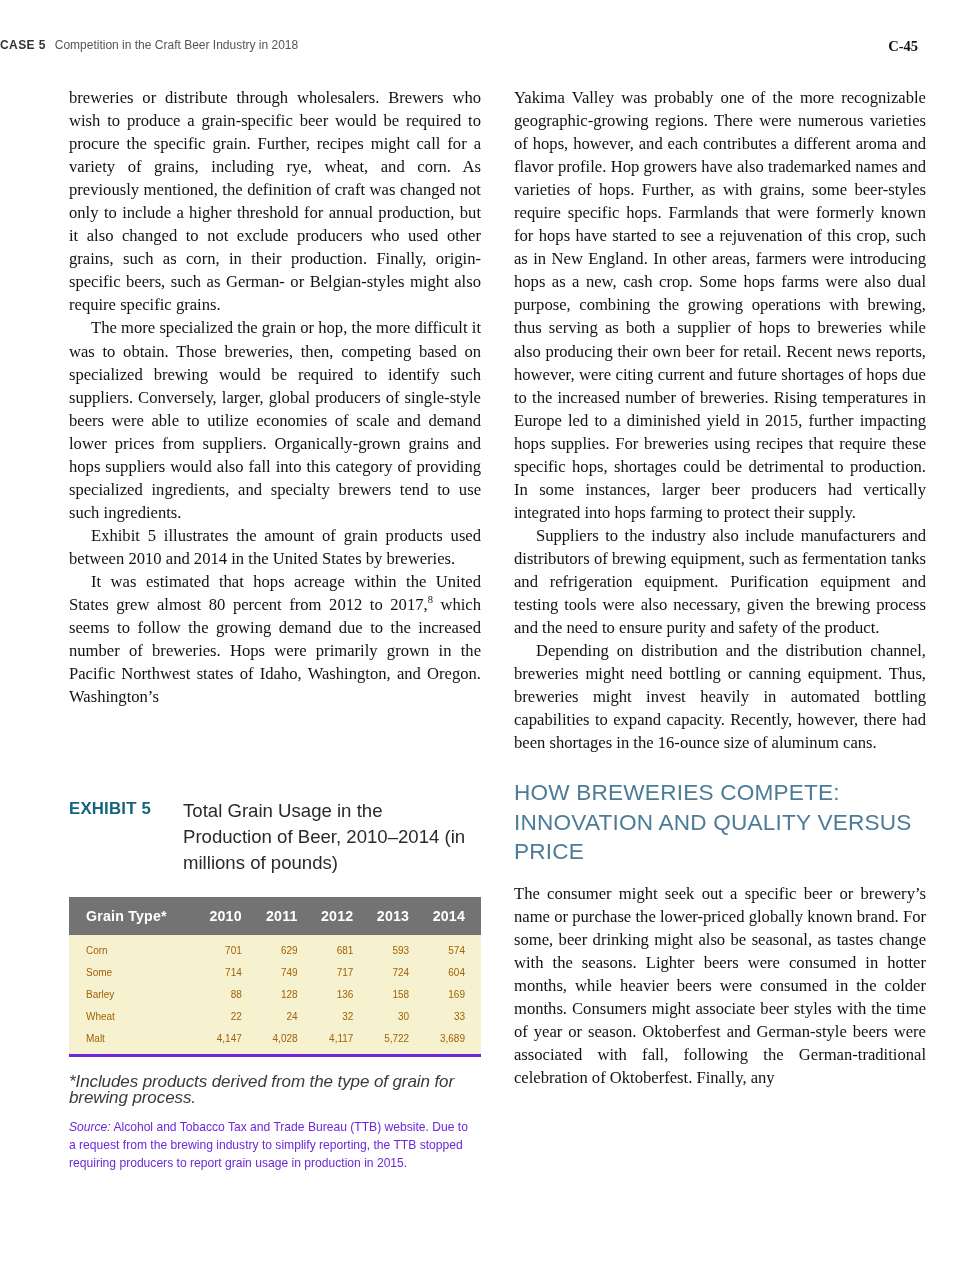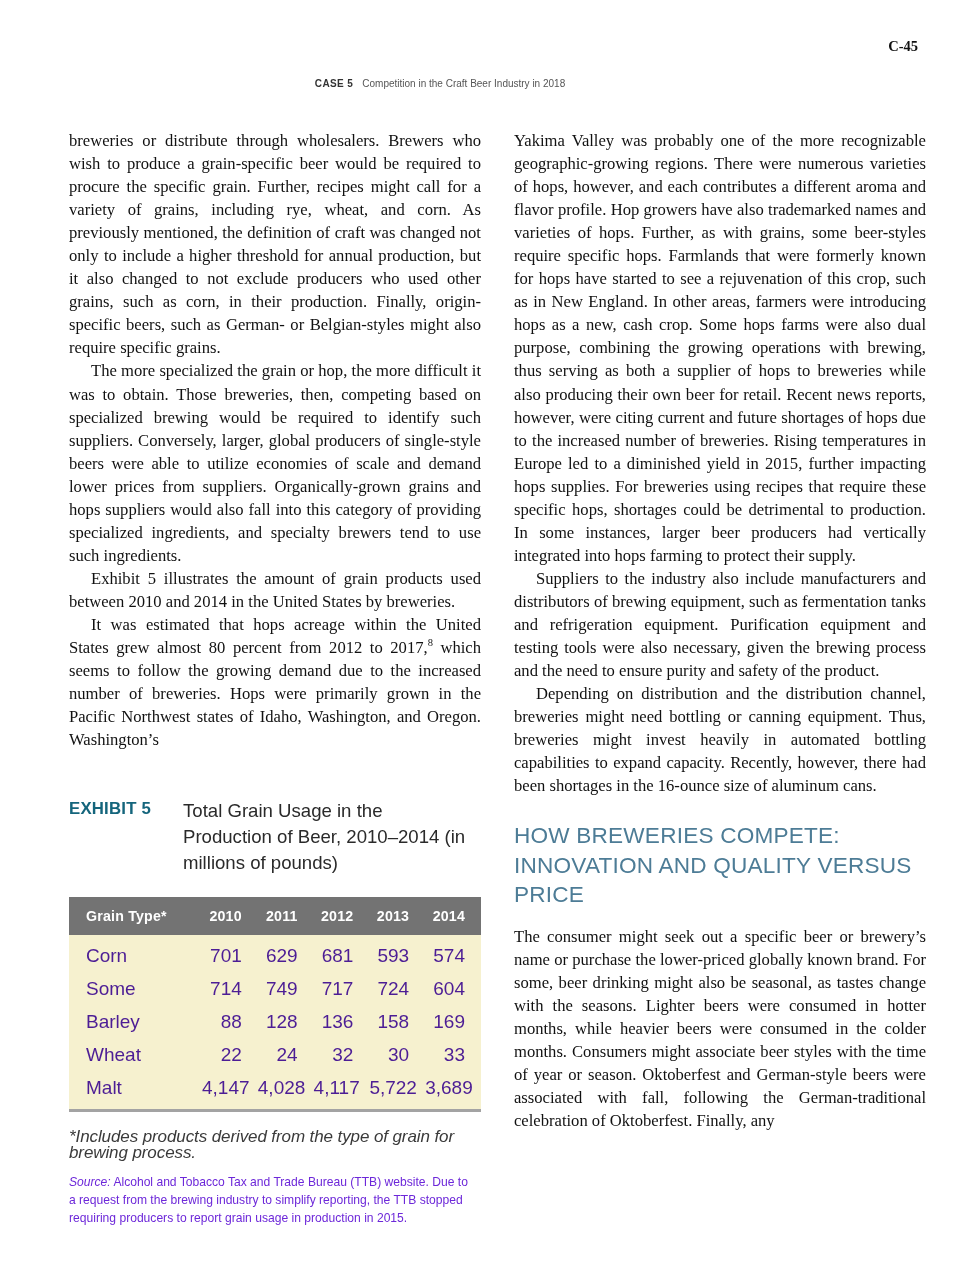--- a/index.html
+++ b/index.html
@@ -26,26 +26,24 @@
     position: absolute;
     top: 38px;
     left: 0;
     width: 980px;
     height: 22px;
   }
   .runhead-center {
     position: absolute;
     left: 0;
     width: 880px;
-    text-align: center;
-    font-family: "Liberation Sans", sans-serif;
-    font-size: 10px;
+    font-family: "Liberation Sans", sans-serif;
+    font-size: 12px;
     color: #4c4c4c;
     white-space: nowrap;
-    margin-top: 40px;
   }
   .runhead-case {
     font-weight: bold;
     color: #333333;
     letter-spacing: 0.4px;
   }
   .runhead-title {
     font-weight: normal;
     color: #555555;
     margin-left: 9px;
@@ -58,21 +56,20 @@
     font-weight: bold;
     font-size: 14.5px;
     color: #111111;
   }
 
   
   .col {
     position: absolute;
     top: 86px;
     width: 412px;
-    margin-top: 43px;
   }
   .col-left { left: 69px; }
   .col-right { left: 514px; }
 
   p.body {
     margin: 0;
     font-size: 16.6px;
     line-height: 23.05px;
     text-align: justify;
     text-justify: inter-word;
@@ -137,29 +134,29 @@
     text-align: left;
     padding-left: 17px;
     width: 116px;
   }
   table.grain thead th.c-year {
     text-align: right;
     padding-right: 16px;
     margin-left: 12px;
   }
   table.grain tbody td {
-    font-size: 19px;
-    color: #4c1d95;
+    font-size: 10px;
+    color: #a16207;
     padding: 5.6px 0 5.6px 0;
     background: #f6f1cf;
   }
   table.grain tbody tr:first-child td { padding-top: 10px; }
   table.grain tbody tr:last-child td {
     padding-bottom: 10px;
-    border-bottom: 3px solid #a3a3a3;
+    border-bottom: 3px solid #6d28d9;
   }
   table.grain tbody td.c-type {
     text-align: left;
     padding-left: 17px;
   }
   table.grain tbody td.c-val {
     text-align: right;
     padding-right: 16px;
   }
 

